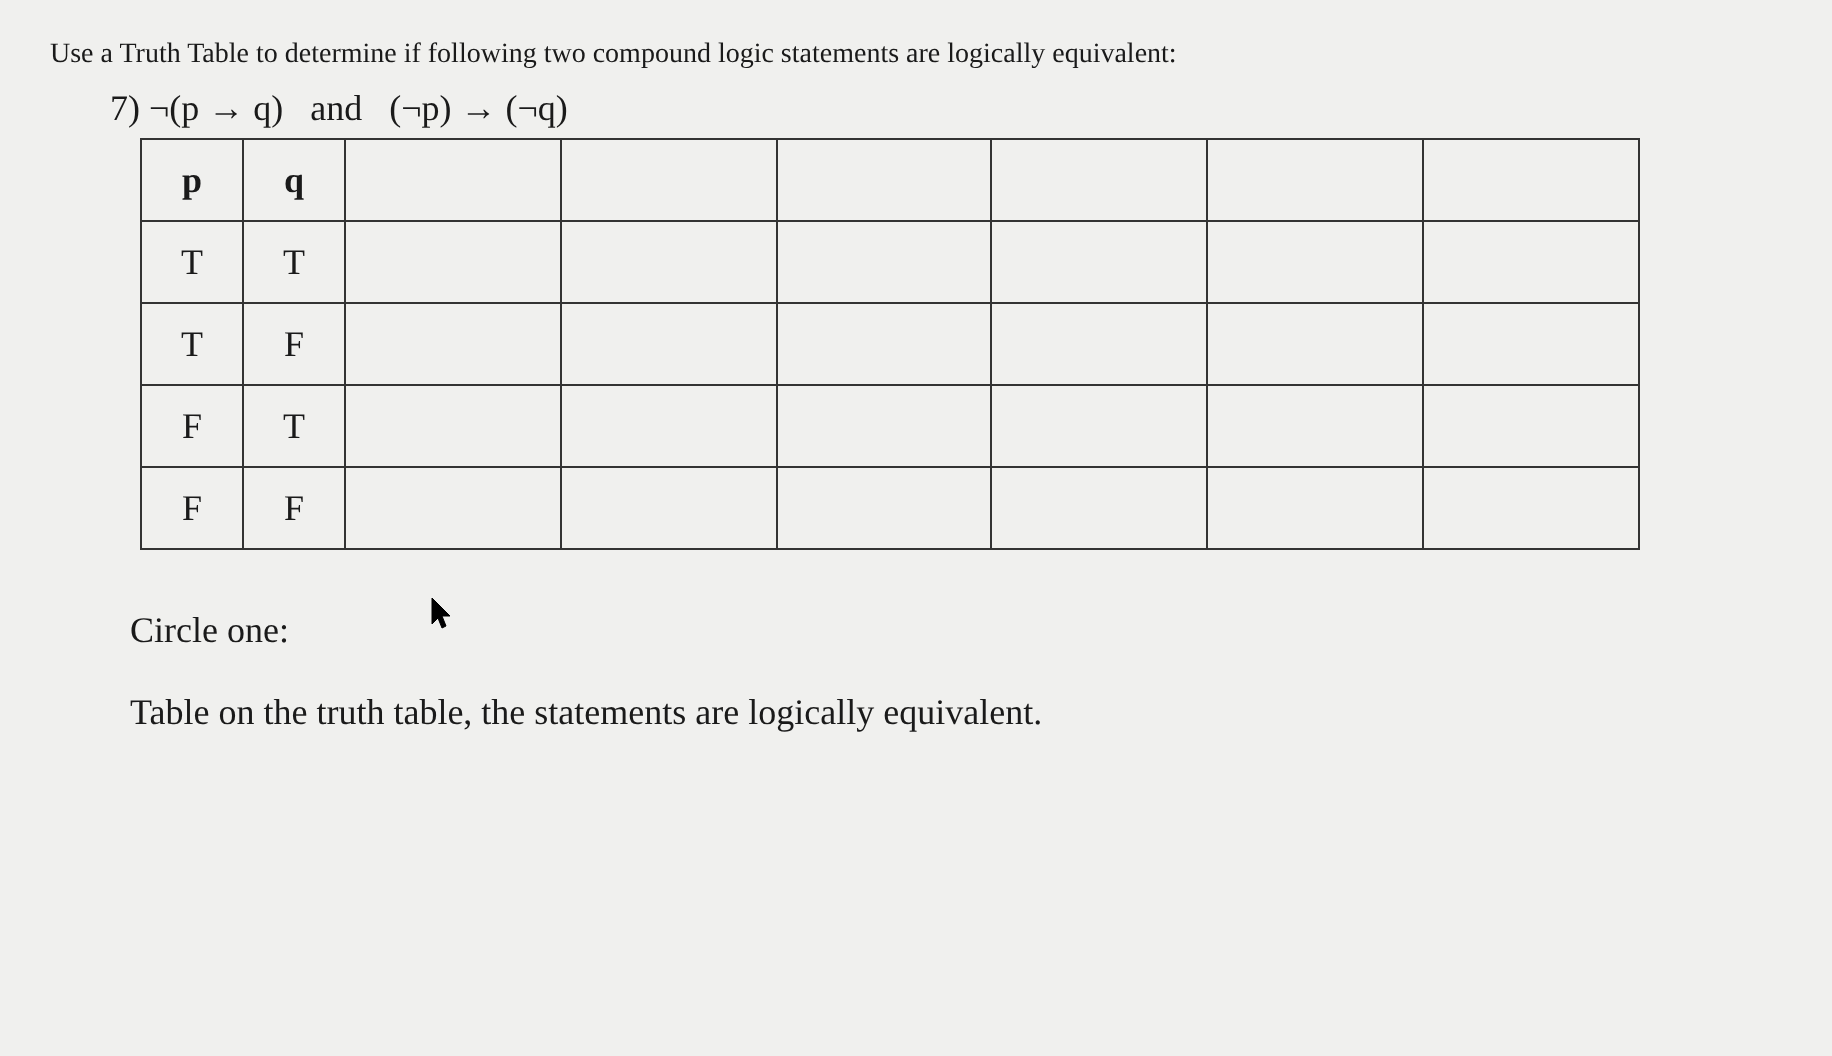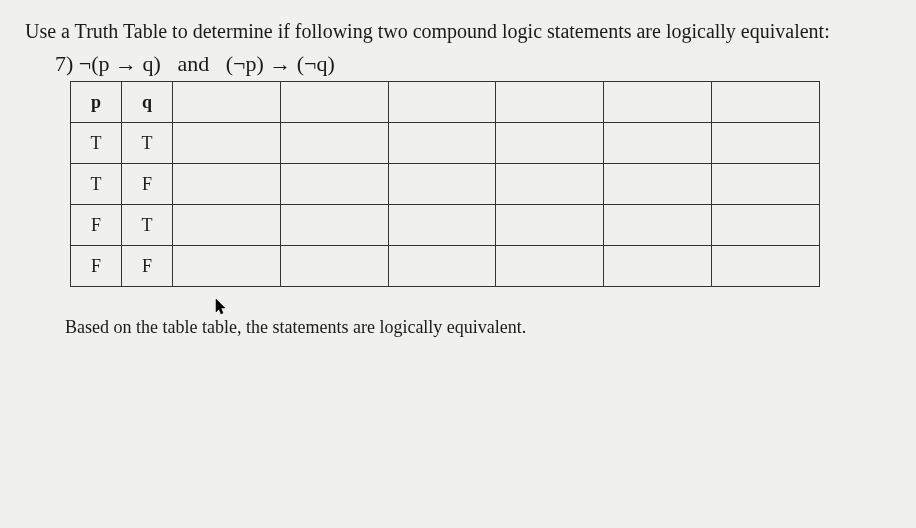--- a/index.html
+++ b/index.html
@@ -6,25 +6,25 @@
       margin: 0;
       padding: 20px 25px;
       font-family: 'Times New Roman', serif;
       background: #f0f0ee;
       width: 916px;
       height: 528px;
       box-sizing: border-box;
       color: #1a1a1a;
     }
     .instruction {
-      font-size: 20px;
+      font-size: 14px;
       margin-bottom: 8px;
     }
     .problem-line {
-      font-size: 22px;
+      font-size: 18px;
       margin-left: 30px;
       margin-bottom: 4px;
     }
     table {
       border-collapse: collapse;
       margin-left: 45px;
       width: 750px;
     }
     td, th {
       border: 1px solid #333;
@@ -129,14 +129,15 @@
 </tbody>
   </table>
 
 <span class="cursor">
   <svg width="14" height="18" viewBox="0 0 14 18">
     <path d="M1 1 L1 14 L4 11 L6 16 L8 15 L6 10 L10 10 Z" fill="#000" stroke="#000" stroke-width="0.5"></path>
   </svg>
 </span>
 
 <div class="circle-section">
-  <div class="option">Based on the table table, the statements are logically equivalent.</div>
+  <div class="circle-heading">Circle one:</div>
+  <div class="option">Table on the truth table, the statements are logically equivalent.</div>
 </div>
 
 </body></html>

